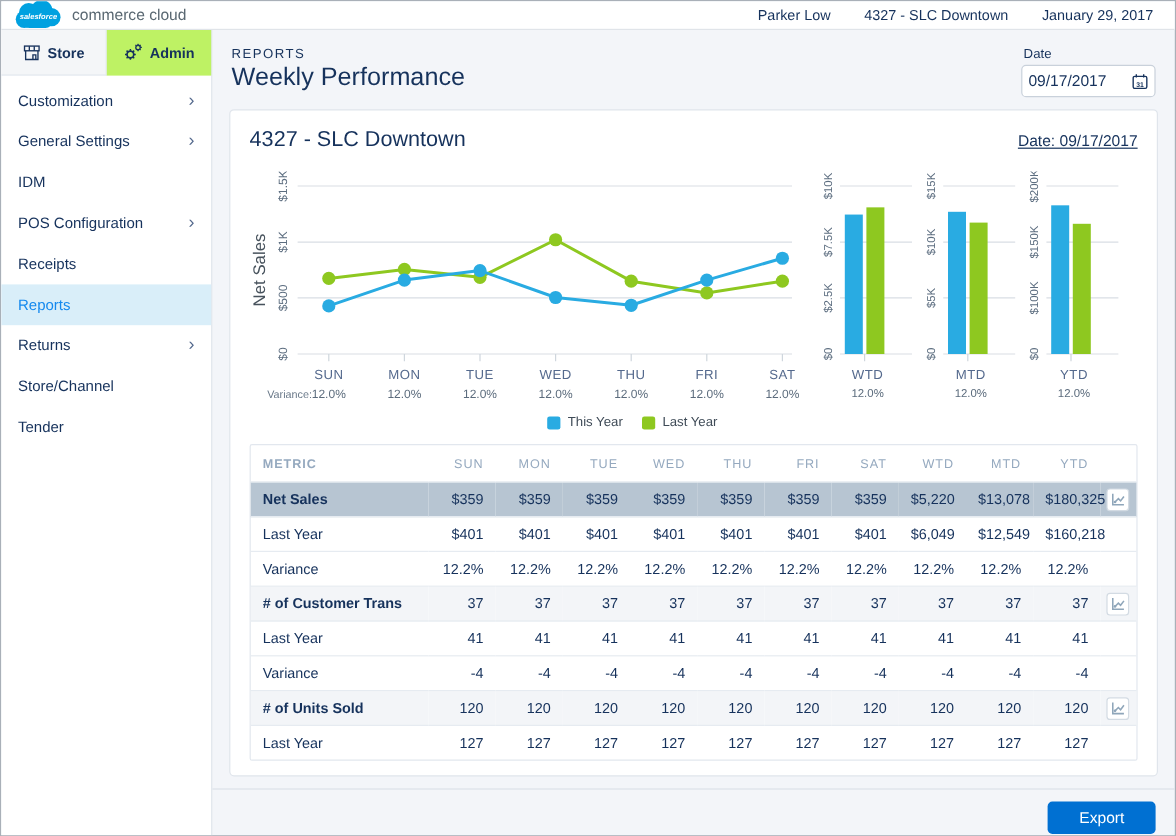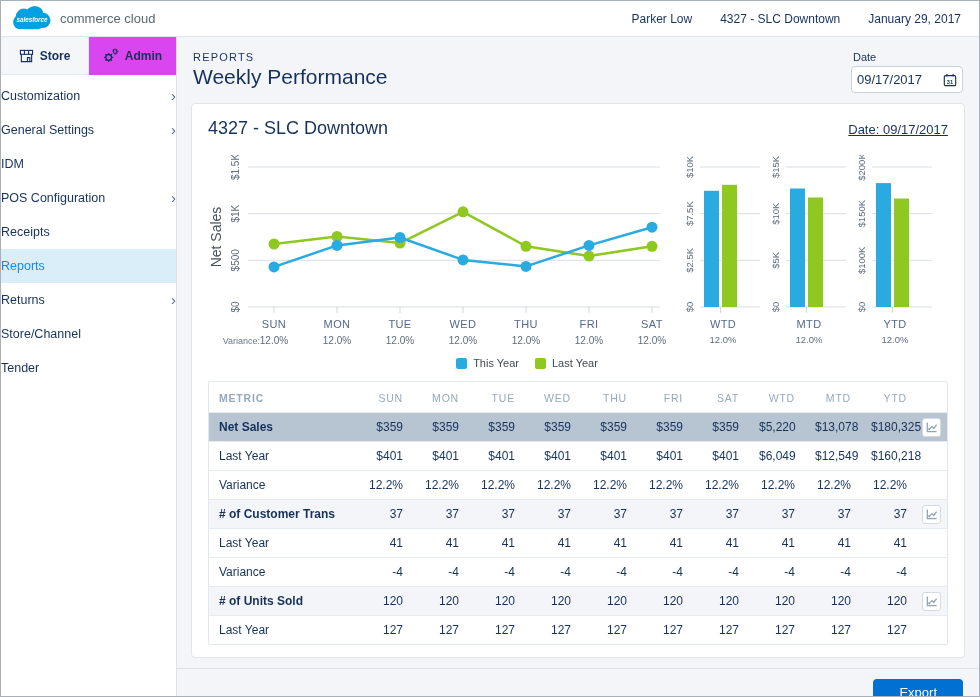--- a/index.html
+++ b/index.html
@@ -1,35 +1,35 @@
 <!DOCTYPE html>
 <html><head>
 <meta charset="utf-8">
 <style>
   * { margin:0; padding:0; box-sizing:border-box; }
   html,body { background:#e9ebee; font-family:"Liberation Sans", sans-serif; }
   .app { width:980px; height:697px; background:#f3f5f9; border:1px solid #a9b0b8; display:flex; flex-direction:column; overflow:hidden; }
 
   
-  .topbar { height:36px; background:#fff; border-bottom:1px solid #e0e4e9; display:flex; align-items:center; justify-content:space-between; padding:0 18px 0 10px; flex:none; }
+  .topbar { height:24px; background:#fff; border-bottom:1px solid #e0e4e9; display:flex; align-items:center; justify-content:space-between; padding:0 18px 0 10px; flex:none; }
   .brand { display:flex; align-items:center; gap:7px; }
   .brand-product { font-size:13px; color:#5a6872; }
   .topbar-right { display:flex; gap:28px; font-size:12px; color:#16325c; align-items:center; }
   .topbar-right span { cursor:default; }
 
   .body { flex:1; display:flex; min-height:0; }
 
   
   .sidebar { width:176px; background:#fff; border-right:1px solid #dde3ea; flex:none; display:flex; flex-direction:column; }
   .tabs { display:flex; height:38px; flex:none; }
   .tab { flex:1; display:flex; align-items:center; justify-content:center; gap:6px; font-size:12px; font-weight:bold; color:#16325c; background:#f4f6f8; border-right:1px solid #e3e8ee; border-bottom:1px solid #e3e8ee; cursor:pointer; }
-  .tab.active { background:#d946ef; border-right:none; border-bottom:1px solid transparent; }
+  .tab.active { background:#bef264; border-right:none; border-bottom:1px solid transparent; }
   .tab .tab-icon { display:flex; align-items:center; }
   .menu { padding-top:4px; }
-  .mi { display:flex; align-items:center; justify-content:space-between; padding:10px 0; font-size:12.5px; color:#16325c; cursor:pointer; }
+  .mi { display:flex; align-items:center; justify-content:space-between; padding:10px 14px; font-size:12.5px; color:#16325c; cursor:pointer; }
   .mi .chev { color:#54698d; font-size:15px; line-height:10px; }
   .mi.selected { background:#d9eef9; color:#1589ee; }
 
   
   .main { flex:1; padding:12px 14px 0; display:flex; flex-direction:column; min-width:0; }
   .page-head { display:flex; justify-content:space-between; align-items:flex-start; padding:2px 2px 0; }
   .eyebrow { font-size:11px; letter-spacing:1.2px; color:#16325c; }
   .title { font-size:21px; font-weight:normal; color:#16325c; margin-top:2px; }
   .date-field label { font-size:11px; color:#16325c; display:block; margin:0 0 3px 2px; }
   .date-input { width:112px; height:27px; background:#fff; border:1px solid #c9d1db; border-radius:4px; display:flex; align-items:center; justify-content:space-between; padding:0 5px; font-size:13px; color:#16325c; cursor:pointer; }

